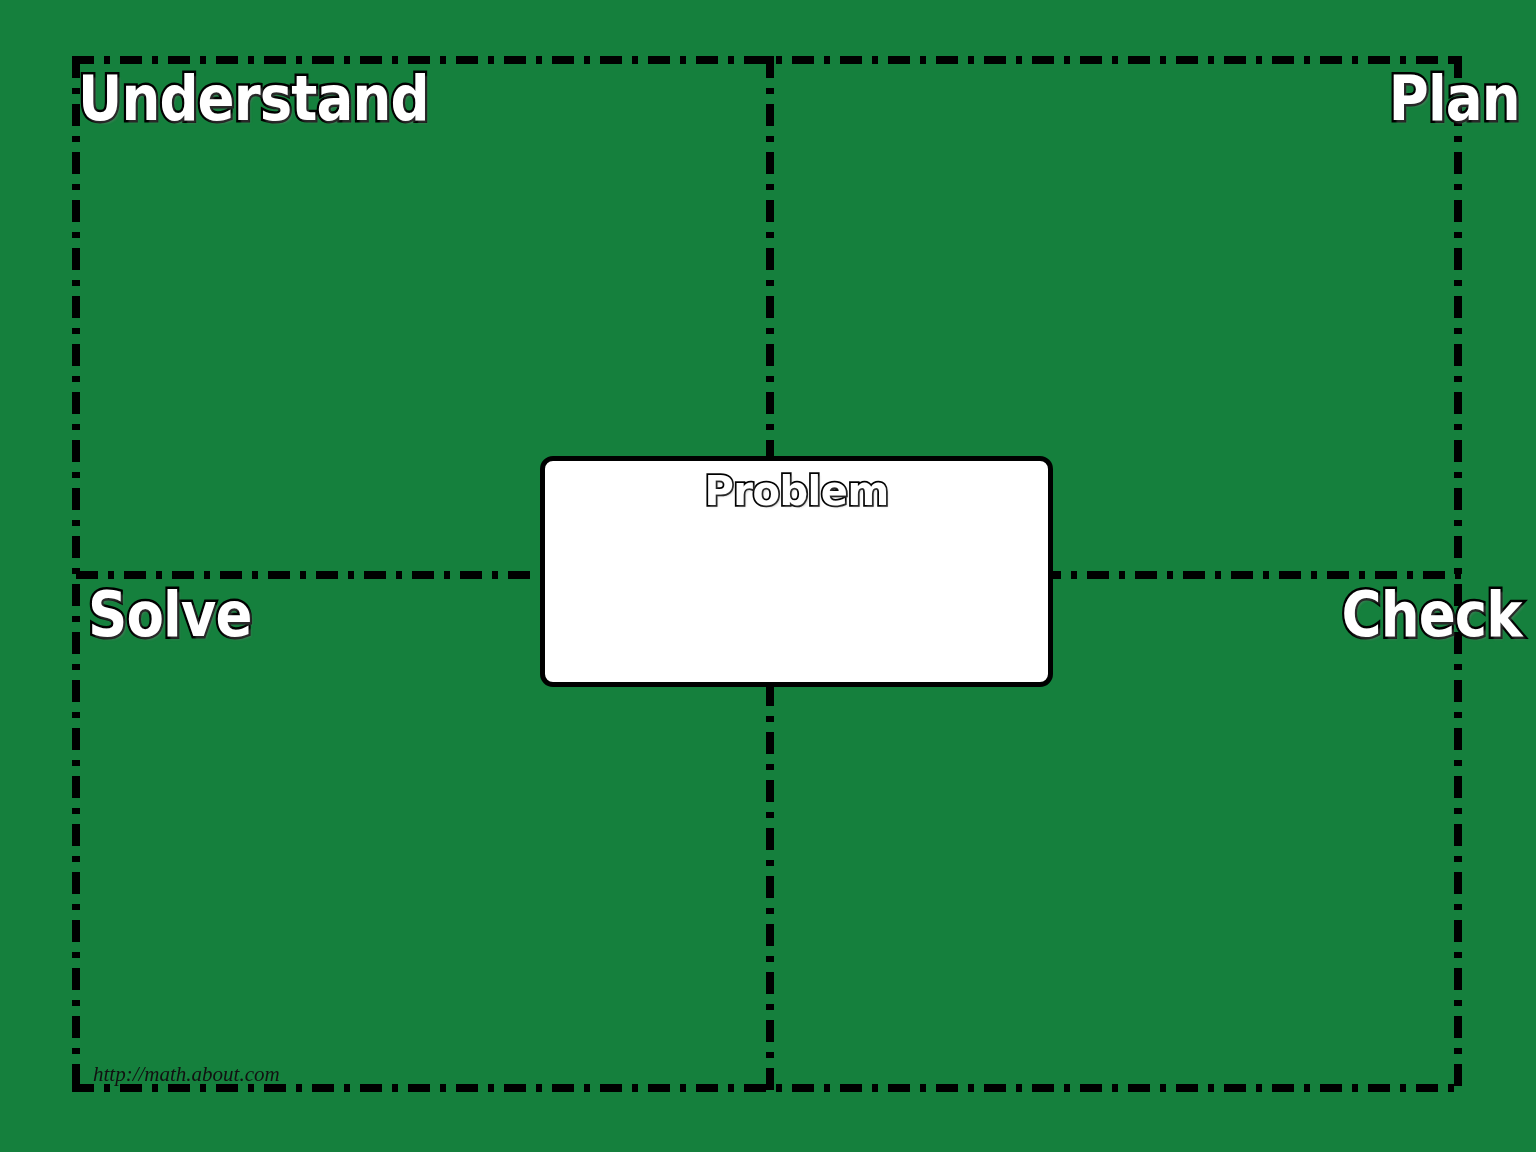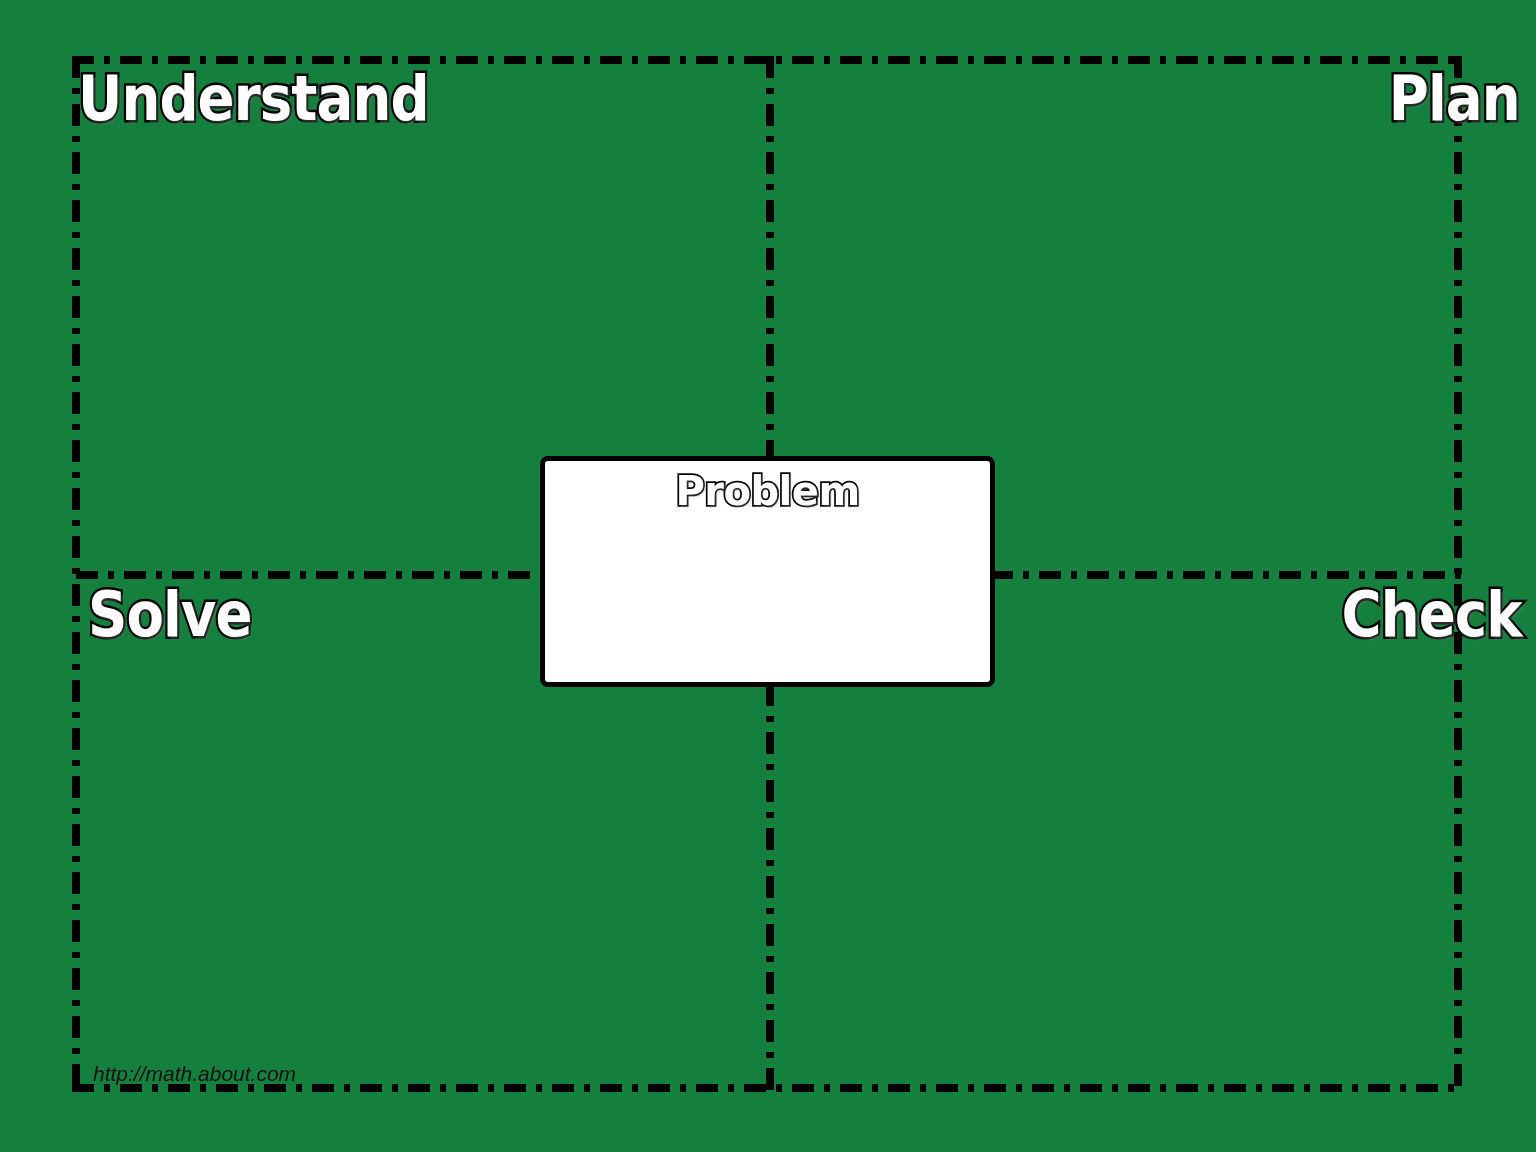--- a/index.html
+++ b/index.html
@@ -108,26 +108,26 @@
   #title-understand { left: 78px;  top: 68px;  transform-origin: left top;  }
   #title-plan       { right: 16px; top: 68px;  transform-origin: right top; }
   #title-solve      { left: 88px;  top: 584px; transform-origin: left top;  }
   #title-check      { right: 14px; top: 584px; transform-origin: right top; }
 
   
   #problem-box {
     position: absolute;
     left: 540px;
     top: 456px;
-    width: 455px;
+    width: 513px;
     height: 231px;
     box-sizing: border-box;
     background: #ffffff;
     border: 5px solid #000000;
-    border-radius: 8px;
+    border-radius: 13px;
   }
   #problem-label {
     position: absolute;
     left: 0;
     right: 0;
     top: 10px;
     text-align: center;
     font-family: "DejaVu Sans", sans-serif;
     font-weight: bold;
     font-size: 40px;
@@ -138,21 +138,21 @@
     paint-order: stroke fill;
     text-shadow: 2px 2px 2px rgba(130,130,130,0.35);
     white-space: nowrap;
   }
 
   
   #footer-url {
     position: absolute;
     left: 93px;
     top: 1062px;
-    font-family: Liberation Sans, sans-serif;
+    font-family: Liberation Serif, serif;
     font-style: italic;
     font-size: 21px;
     color: #111111;
     white-space: nowrap;
   }
 </style>
 </head>
 <body>
 
 <div id="page">

